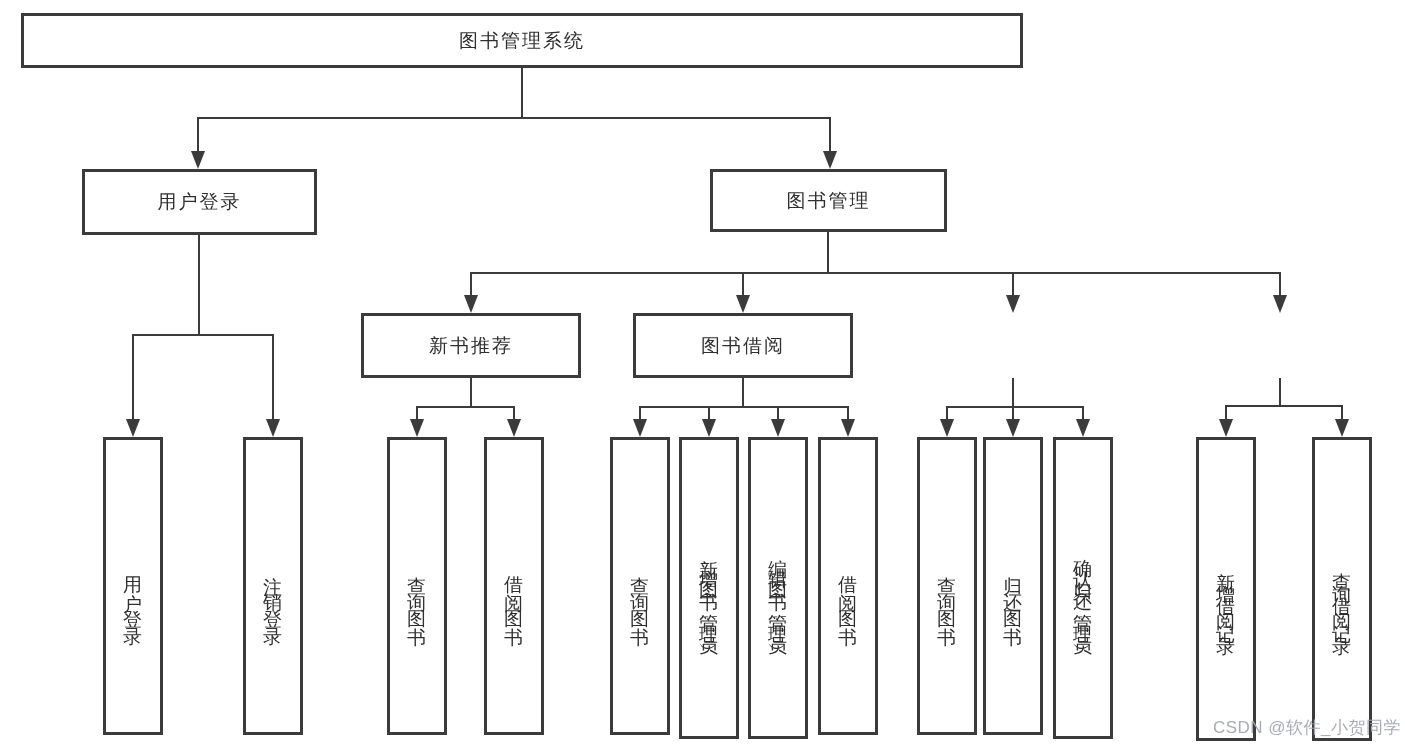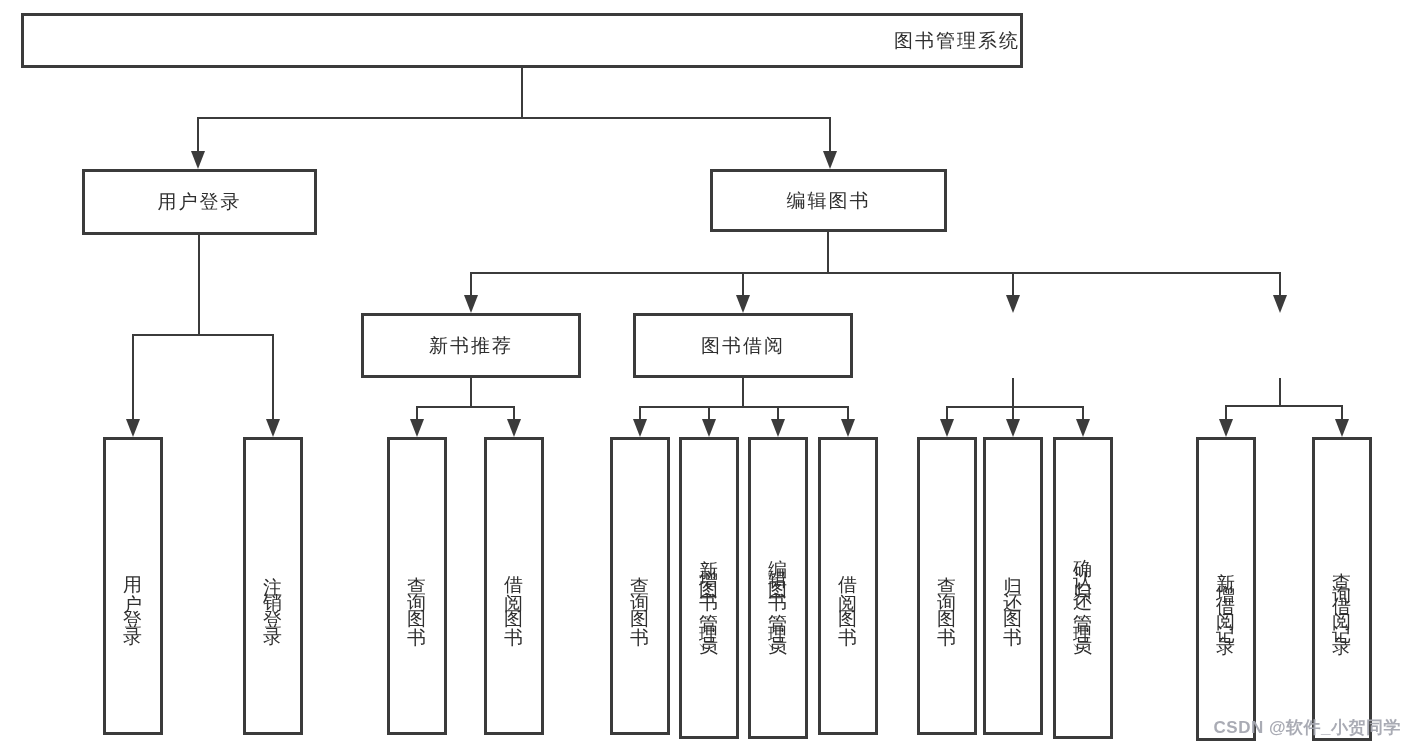--- a/index.html
+++ b/index.html
@@ -28,38 +28,38 @@
   .hline{position:absolute;height:2px;background:#3b3b3b;z-index:1;}
   .vline{position:absolute;width:2px;background:#3b3b3b;z-index:1;}
   .arrow{
     position:absolute;width:0;height:0;z-index:1;
     border-left:7px solid transparent;border-right:7px solid transparent;
     border-top:18px solid #3b3b3b;
   }
   .watermark{
     position:absolute;left:1186px;top:716px;width:215px;
     font-size:17px;color:rgba(164,166,176,0.95);z-index:3;
-    text-align:right;white-space:nowrap;letter-spacing:0.5px;font-weight:bold;
+    text-align:right;white-space:nowrap;letter-spacing:0.5px;
   }
 </style>
 </head>
 <body>
 
 <div class="canvas">
 
-  <div class="box" style="left:21px;top:13px;width:1002px;height:55px;justify-content:flex-end;">
+  <div class="box" style="left:21px;top:13px;width:1002px;height:55px;">
     <span>图书管理系统</span>
   </div>
 
   <div class="box" style="left:82px;top:169px;width:235px;height:66px;">
     <span>用户登录</span>
   </div>
 
   <div class="box" style="left:710px;top:169px;width:237px;height:63px;">
-    <span>编辑图书</span>
+    <span>图书管理</span>
   </div>
 
   <div class="box" style="left:633px;top:313px;width:220px;height:65px;">
     <span>图书借阅</span>
   </div>
 
   <div class="box" style="left:361px;top:313px;width:220px;height:65px;">
     <span>新书推荐</span>
   </div>
 

